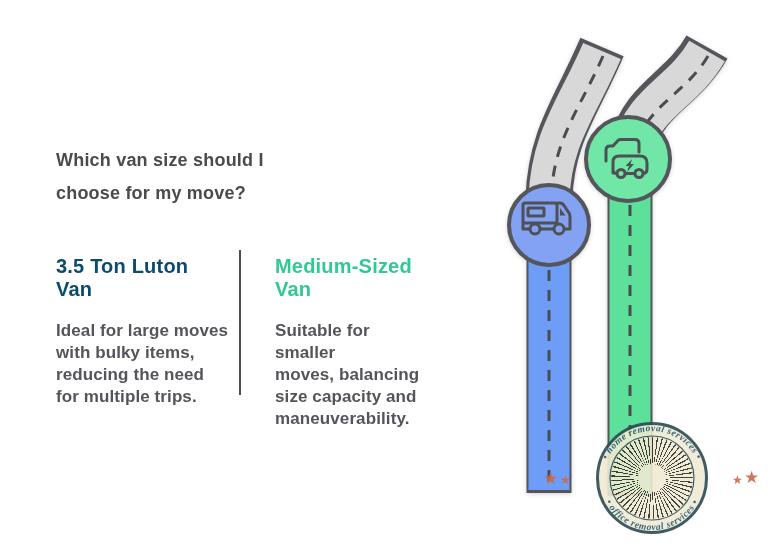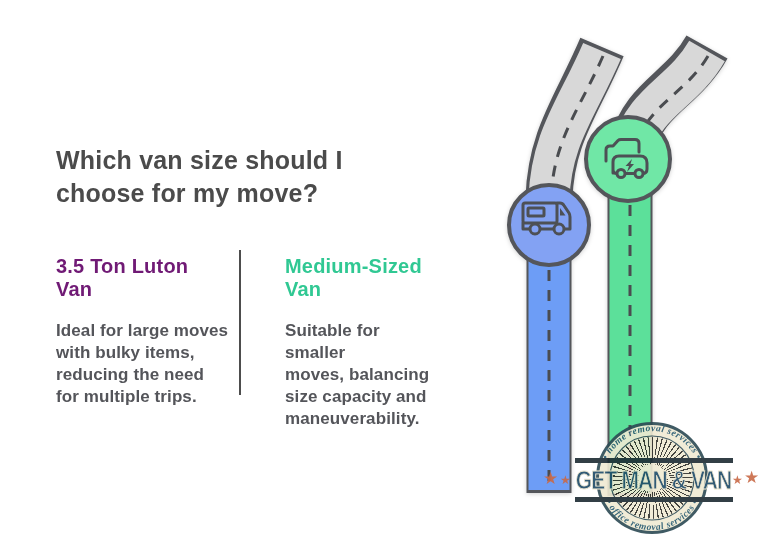--- a/index.html
+++ b/index.html
@@ -11,45 +11,45 @@
     height: 545px;
     background: #ffffff;
     overflow: hidden;
   }
 
   
   .title {
     position: absolute;
     left: 56px; top: 144px;
     width: 345px;
-    font-size: 25px;
+    font-size: 18px;
     line-height: 33px;
     font-weight: bold;
     color: #4b4b4b;
     letter-spacing: .2px;
     white-space: pre-line;
   }
   .columns {
     position: absolute;
     left: 56px; top: 255px;
     width: 400px;
     display: flex;
     align-items: flex-start;
   }
   .col { width: 183px; }
-  .col.right { width: 190px; padding-left: 44px; }
+  .col.right { width: 190px; padding-left: 34px; }
   .col-title {
     font-size: 20px;
     line-height: 23px;
     font-weight: bold;
     letter-spacing: .2px;
     margin-bottom: 19px;
     white-space: pre-line;
   }
-  .col-title.blue  { color: #701a75; }
+  .col-title.blue  { color: #0c4a6e; }
   .col-title.green { color: #30c893; }
   .col-desc {
     font-size: 17px;
     line-height: 22px;
     font-weight: bold;
     color: #54555a;
     letter-spacing: .1px;
     white-space: pre-line;
   }
   .divider {
@@ -228,22 +228,19 @@
         <path id="arc-bottom" d="M 55 60 A 52 52 0 0 0 159 60"></path>
       </defs>
       <circle cx="107" cy="60" r="42" fill="none" stroke="#2c4a54" stroke-width="1.2"></circle>
       <text class="arc-label">
         <textPath href="#arc-top" startOffset="50%" text-anchor="middle">• home removal services •</textPath>
       </text>
       <text class="arc-label">
         <textPath href="#arc-bottom" startOffset="50%" text-anchor="middle">• office removal services •</textPath>
       </text>
     </svg>
-    <div class="logo-banner">
-      <span class="banner-text">GET MAN &amp; VAN</span>
-    </div>
     <span class="logo-star star-l1">★</span>
     <span class="logo-star star-l2">★</span>
     <span class="logo-star star-r1">★</span>
     <span class="logo-star star-r2">★</span>
   </div>
 
 </div>
 
 </body></html>

